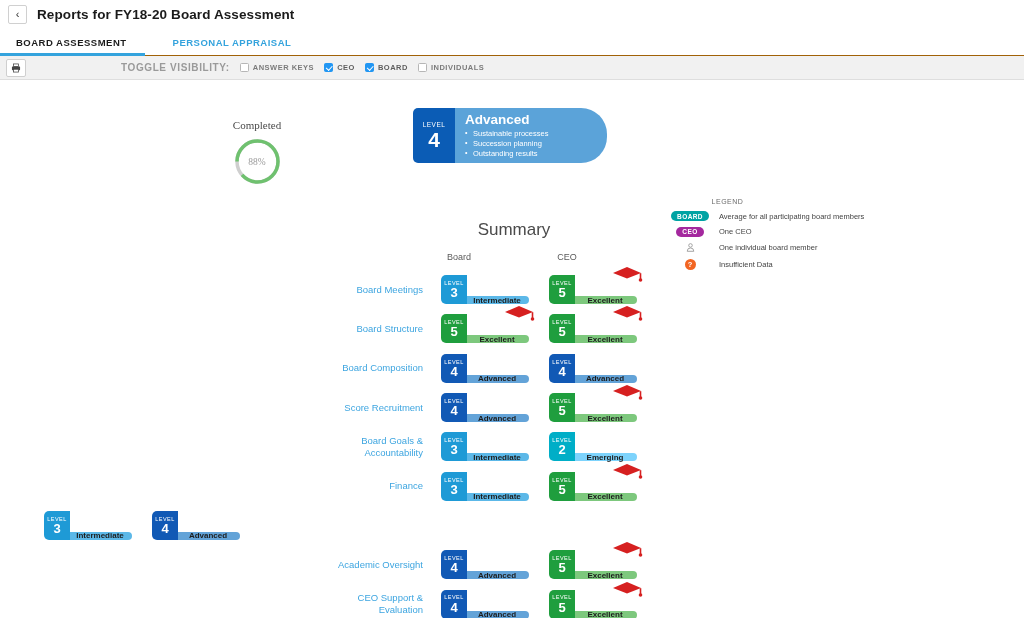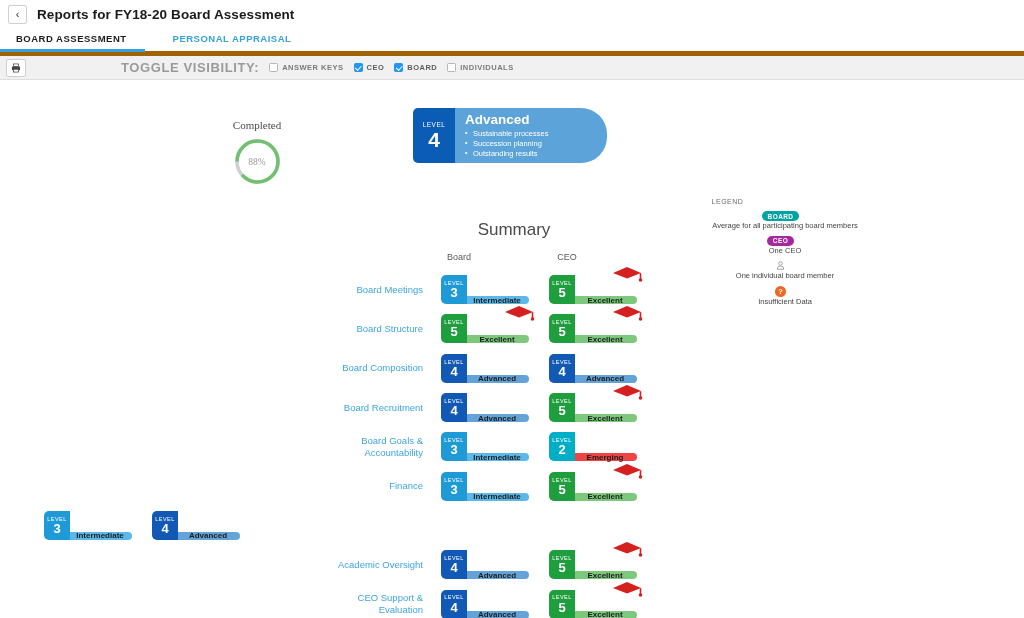--- a/index.html
+++ b/index.html
@@ -28,21 +28,21 @@
   .page-title {
     margin-left: 10px;
     font-size: 13.5px; font-weight: bold; color: #1a1a1a;
     letter-spacing: .1px;
   }
 
   
   .tabs {
     height: 28px;
     display: flex; align-items: flex-end;
-    border-bottom: 5px solid #a16207;
+    border-bottom: 1px solid #a16207;
     padding-left: 12px;
     background: #fff;
   }
   .tab {
     font-size: 9.5px; font-weight: bold; letter-spacing: .5px;
     padding: 0 4px 7px 4px; margin-right: 38px;
     color: #34a3dd; cursor: pointer; position: relative;
     background: none; border: none;
     font-family: inherit;
   }
@@ -65,21 +65,21 @@
     width: 20px; height: 18px;
     background: #fff; border: 1px solid #cfcfcf; border-radius: 2px;
     display: flex; align-items: center; justify-content: center;
     cursor: pointer; flex: 0 0 auto;
   }
   .toggle-area {
     display: flex; align-items: center;
     margin-left: 95px;
   }
   .toggle-label {
-    font-size: 13px; font-weight: bold; letter-spacing: .6px;
+    font-size: 10px; font-weight: bold; letter-spacing: .6px;
     color: #9a9a9a; margin-right: 10px;
   }
   .chk-group { display: flex; align-items: center; margin-right: 10px; cursor: pointer; }
   .chk-box {
     width: 9px; height: 9px; border-radius: 1.5px;
     border: 1px solid #b6b6b6; background: #fff;
     margin-right: 4px; flex: 0 0 auto;
     display: flex; align-items: center; justify-content: center;
   }
   .chk-group.on .chk-box { background: #2196f3; border-color: #2196f3; }
@@ -163,21 +163,21 @@
   .big-card li::before {
     content: "•"; position: absolute; left: 0; top: -0.5px; font-size: 7px;
   }
 
   
   .legend { position: absolute; left: 670px; top: 118px; width: 230px; }
   .legend-title {
     font-size: 7px; color: #6b6b6b; letter-spacing: .5px;
     text-align: center; width: 115px; margin-bottom: 6px;
   }
-  .legend-row { display: flex; align-items: center; margin-bottom: 5.5px; flex-direction: column; }
+  .legend-row { display: flex; align-items: center; margin-bottom: 5.5px; }
   .legend-key {
     width: 40px; display: flex; justify-content: center; flex: 0 0 auto;
     margin-right: 9px;
   }
   .pill {
     padding: 1.5px 6px; border-radius: 8px;
     font-size: 6.5px; font-weight: bold; color: #fff; letter-spacing: .4px;
   }
   .pill.board { background: #00a3a3; }
   .pill.ceo { background: #a4289e; }
@@ -426,21 +426,21 @@
               <span class="lw">LEVEL</span>
               <span class="ln">4</span>
             </div>
             <div class="lvl-body" style="background:#63a3d8">
               <span class="cell-text">Advanced</span>
             </div>
           </div>
         </div>
       </div>
       <div class="srow">
-        <div class="row-label">Board Recruitment</div>
+        <div class="row-label">Score Recruitment</div>
         <div class="cell">
           <div class="lvl-card">
             <div class="lvl-badge" style="background:#1159b5">
               <span class="lw">LEVEL</span>
               <span class="ln">4</span>
             </div>
             <div class="lvl-body" style="background:#63a3d8">
               <span class="cell-text">Advanced</span>
             </div>
           </div>
@@ -475,21 +475,21 @@
               <span class="cell-text">Intermediate</span>
             </div>
           </div>
         </div>
         <div class="cell">
           <div class="lvl-card">
             <div class="lvl-badge" style="background:#00aec7">
               <span class="lw">LEVEL</span>
               <span class="ln">2</span>
             </div>
-            <div class="lvl-body" style="background:#ef4444">
+            <div class="lvl-body" style="background:#7dd3fc">
               <span class="cell-text">Emerging</span>
             </div>
           </div>
         </div>
       </div>
       <div class="srow">
         <div class="row-label">Finance</div>
         <div class="cell">
           <div class="lvl-card">
             <div class="lvl-badge" style="background:#1e9ad6">

